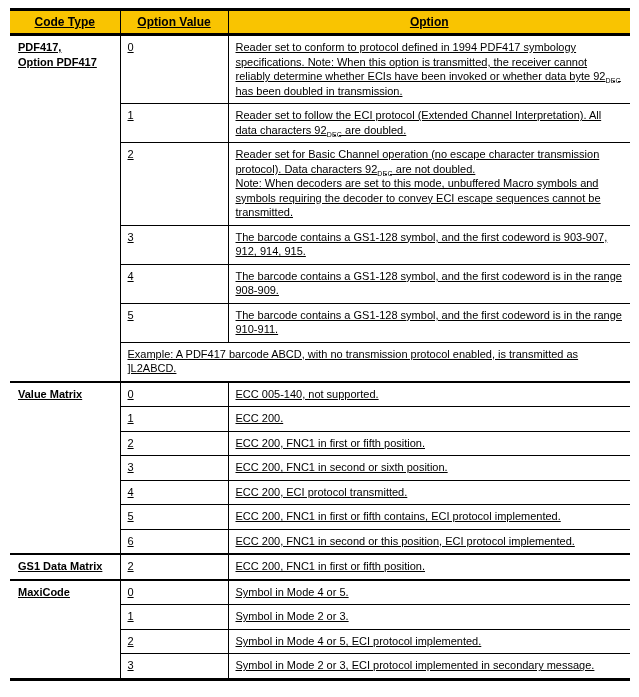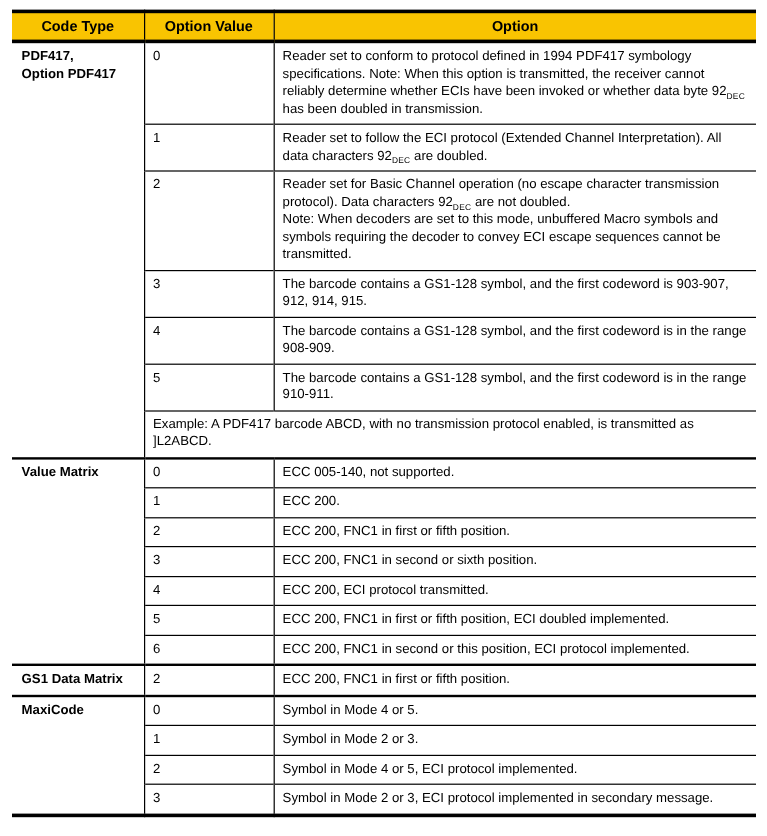--- a/index.html
+++ b/index.html
@@ -18,20 +18,21 @@
     box-sizing: border-box;
     padding-top: 8px;
   }
   table.options-table {
     border-collapse: collapse;
     table-layout: fixed;
     width: 620px;
     margin-left: 10px;
     border-top: 3px solid var(--border_color, #000);
     border-bottom: 3px solid var(--border_color, #000);
+    text-decoration: underline;
   }
   col.c-code   { width: 110px; }
   col.c-value  { width: 108px; }
   col.c-option { width: 402px; }
 
   th {
     background: var(--header_bg, #F9C401);
     font-size: 12px;
     font-weight: bold;
     text-align: center;
@@ -129,21 +130,21 @@
       <tr class="inner">
         <td class="val">3</td>
         <td class="opt">ECC 200, FNC1 in second or sixth position.</td>
       </tr>
       <tr class="inner">
         <td class="val">4</td>
         <td class="opt">ECC 200, ECI protocol transmitted.</td>
       </tr>
       <tr class="inner">
         <td class="val">5</td>
-        <td class="opt">ECC 200, FNC1 in first or fifth position, ECI doubled implemented.</td>
+        <td class="opt">ECC 200, FNC1 in first or fifth contains, ECI protocol implemented.</td>
       </tr>
       <tr class="inner">
         <td class="val">6</td>
         <td class="opt">ECC 200, FNC1 in second or this position, ECI protocol implemented.</td>
       </tr>
 
       <tr class="group-start">
         <td class="code">GS1 Data Matrix</td>
         <td class="val">2</td>
         <td class="opt">ECC 200, FNC1 in first or fifth position.</td>

